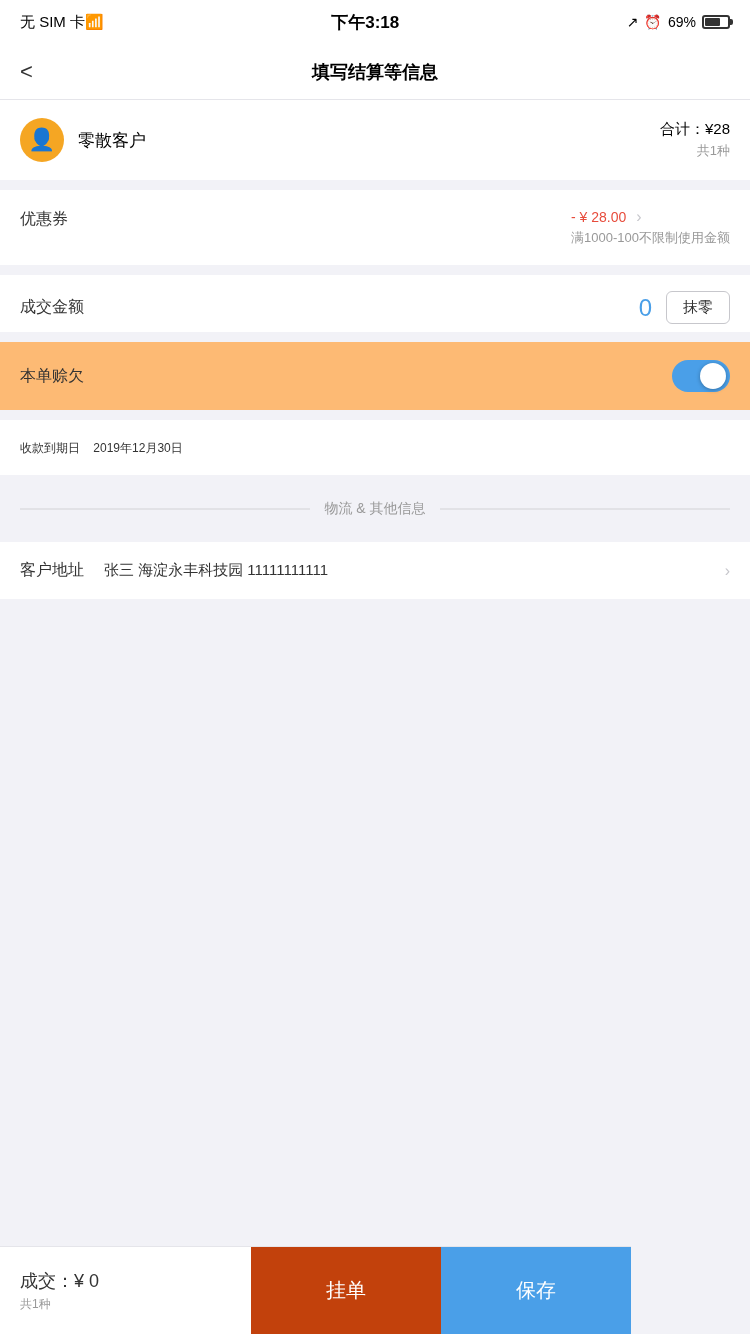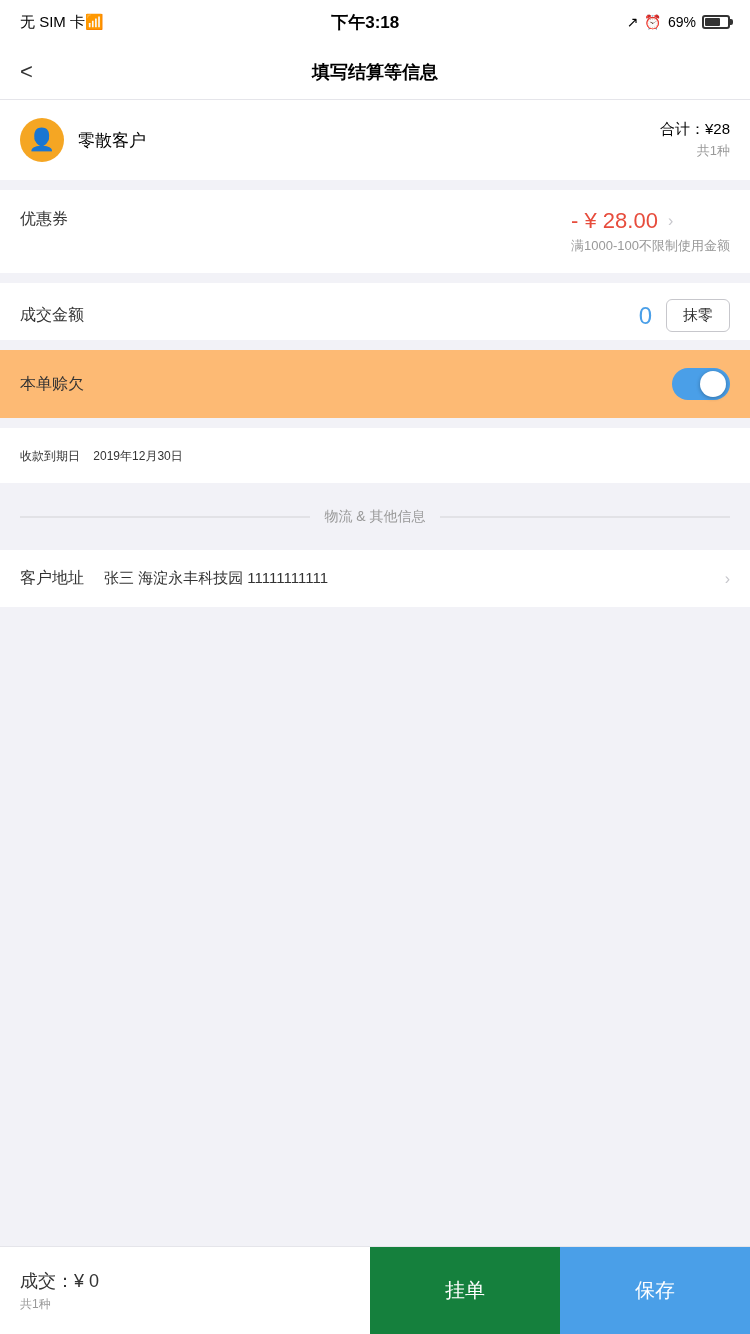--- a/index.html
+++ b/index.html
@@ -85,21 +85,21 @@
       width: 44px; height: 44px; border-radius: 50%;
       background: #f5a623;
       display: flex; align-items: center; justify-content: center;
       font-size: 22px; color: #fff;
     }
     .customer-name { font-size: 17px; font-weight: 400; color: #000; }
     .customer-right { text-align: right; }
     .customer-total { font-size: 15px; color: #000000; }
     .customer-count { font-size: 13px; color: #999; margin-top: 3px; }
     .row-label { font-size: 16px; color: #333; line-height: 1.4; }
-    .row-value-red { font-size: 22px; color: #e74c3c; font-weight: 500; }
+    .row-value-red { font-size: 14px; color: #e74c3c; font-weight: 500; }
     .row-sub { font-size: 13px; color: #999; margin-top: 3px; }
     .chevron { font-size: 16px; color: #c7c7cc; margin-left: 4px; }
 
     
     .coupon-section {
       background: #fff;
       margin-bottom: 10px;
       padding: 18px 20px;
       display: flex;
       align-items: flex-start;
@@ -212,38 +212,38 @@
       justify-content: space-between;
     }
     .address-label { font-size: 16px; color: #333; flex-shrink: 0; margin-right: 20px; }
     .address-value { font-size: 15px; color: #333; flex: 1; }
 
     
     .bottom-bar {
       position: fixed;
       bottom: 0;
       left: 0;
-      width: 750px;
+      width: 631px;
       height: 88px;
       background: #fff;
       display: flex;
       align-items: center;
       border-top: 1px solid #e5e5ea;
     }
     .bottom-info {
       flex: 1;
       padding: 0 20px;
     }
     .bottom-deal { font-size: 15px; color: #333; }
     .bottom-deal span { font-size: 18px; font-weight: 500; }
     .bottom-count { font-size: 12px; color: #999; margin-top: 3px; }
     .btn-hang {
       width: 190px;
       height: 88px;
-      background: #15803d;
+      background: #c2410c;
       display: flex;
       align-items: center;
       justify-content: center;
       font-size: 20px;
       color: #fff;
       font-weight: 500;
       cursor: pointer;
     }
     .btn-save {
       width: 190px;

